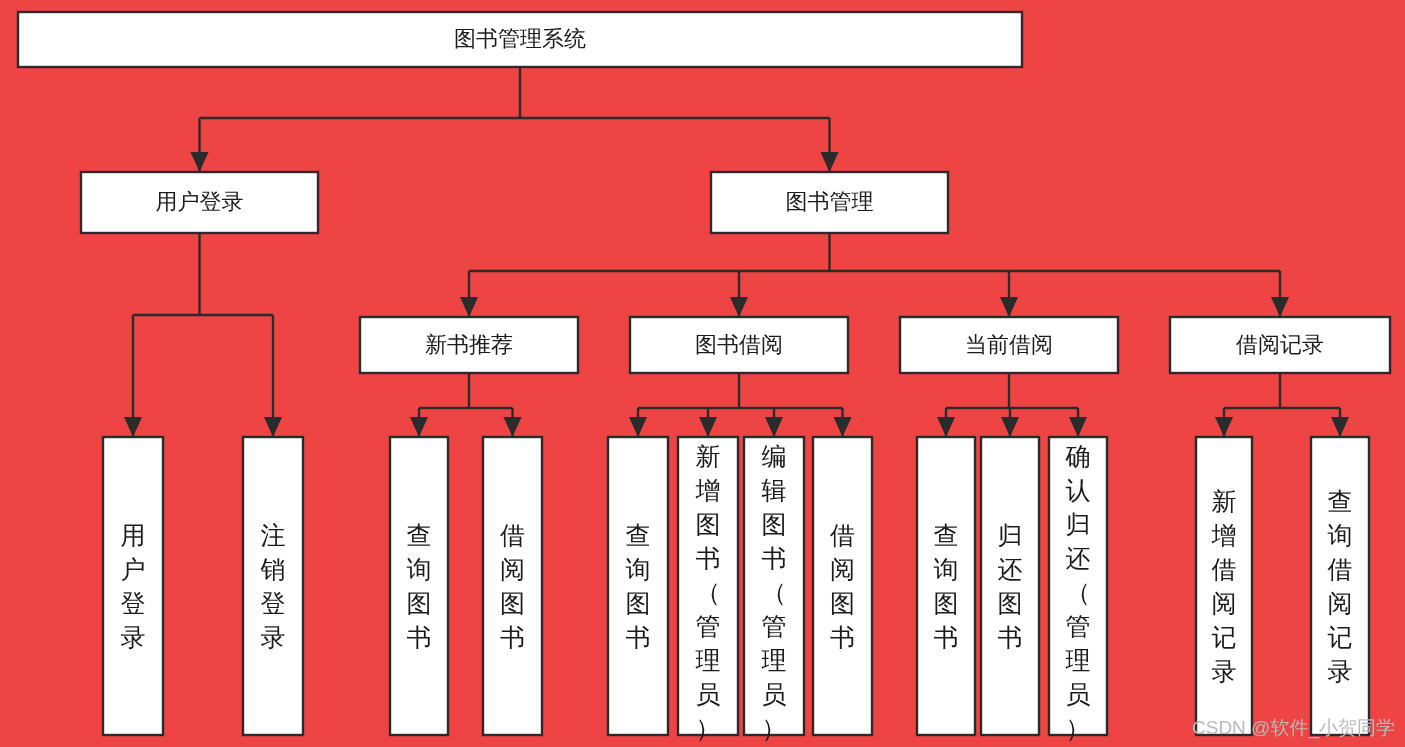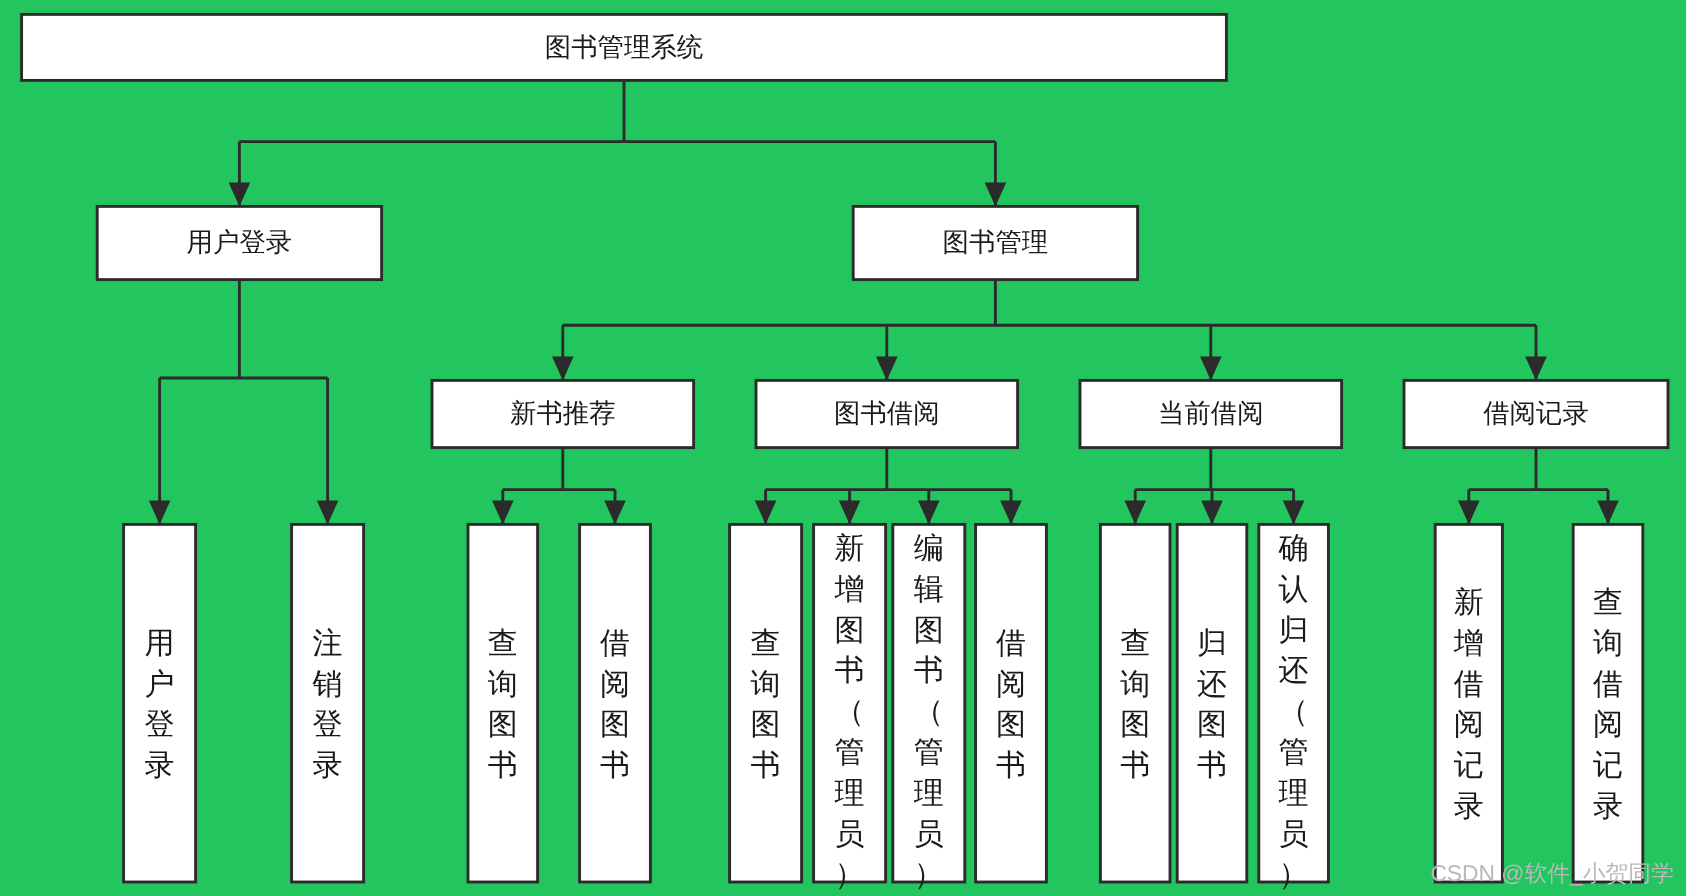--- a/index.html
+++ b/index.html
@@ -11,21 +11,21 @@
   body {
     width: 1405px;
     height: 747px;
     font-family: "Liberation Sans", "DejaVu Sans", sans-serif;
     overflow: hidden;
   }
   #diagram-root {
     position: relative;
     width: 1405px;
     height: 747px;
-    background: #22c55e;
+    background: #ef4444;
   }
   svg#tree-svg {
     display: block;
     width: 1405px;
     height: 747px;
   }
   .node-rect {
     fill: #ffffff;
     stroke: #2b2b2b;
     stroke-width: 2.4;

